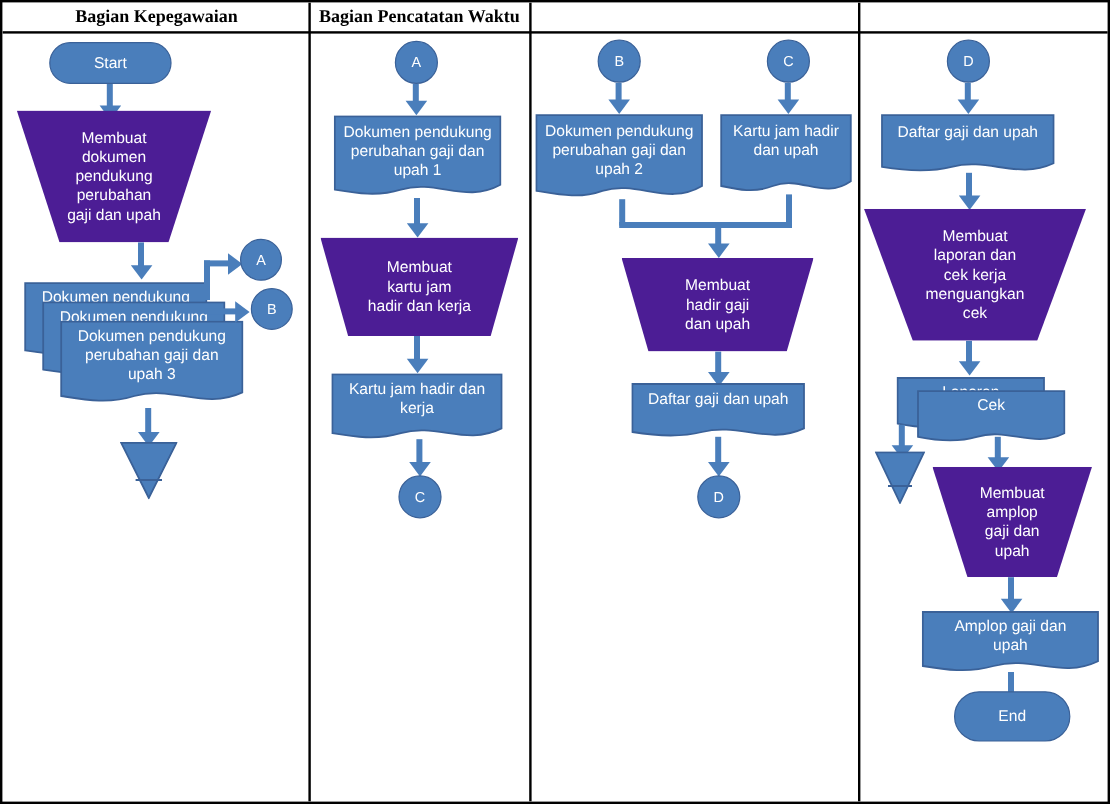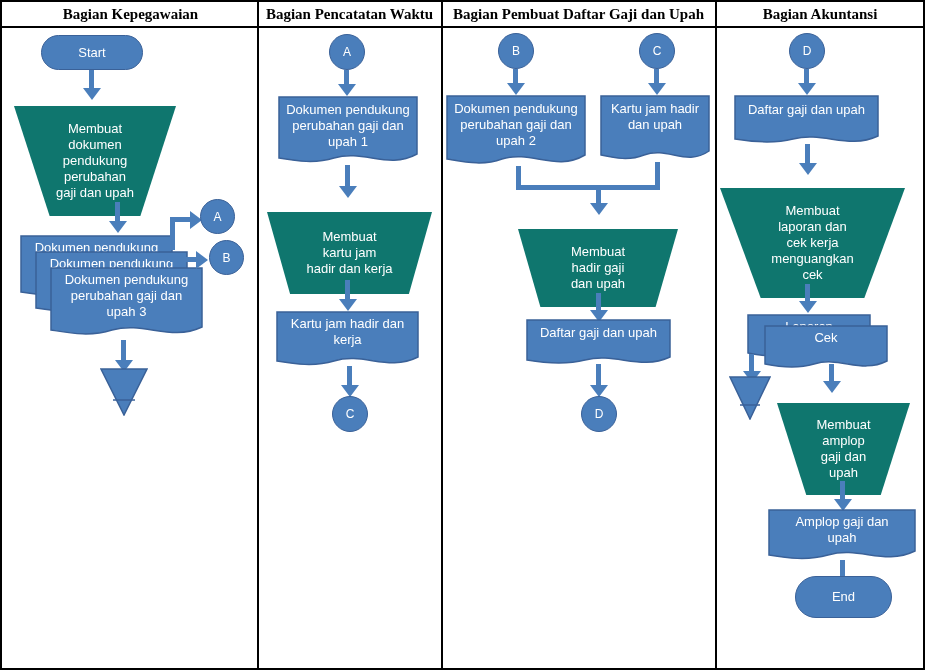--- a/index.html
+++ b/index.html
@@ -18,21 +18,21 @@
   .shape{position:absolute;box-sizing:border-box;}
   .lbl{position:absolute;left:0;top:0;width:100%;height:100%;display:flex;
        flex-direction:column;align-items:center;justify-content:center;
        color:#ffffff;font-size:13px;line-height:16px;text-align:center;
        pointer-events:none;padding:0 4px;box-sizing:border-box;}
   .lbl span{display:block;white-space:nowrap;}
 
   .term{background:#4a7ebb;border:1px solid #3a6198;border-radius:22px;}
 
   
-  .trap{background:#0f766e;margin-top:14px;}
+  .trap{background:#4c1d95;}
   .trap.inner{clip-path:polygon(0% 0%,100% 0%,86% 100%,14% 100%);}
   .trap.deep{clip-path:polygon(0% 0%,100% 0%,78% 100%,22% 100%);}
 
   
   .doc{background:transparent;}
   .doc svg{display:block;width:100%;height:100%;}
 
   .circ{background:#4a7ebb;border:1px solid #3a6198;border-radius:50%;
         display:flex;align-items:center;justify-content:center;
         color:#fff;font-size:12px;}
@@ -53,26 +53,20 @@
 
 <div id="page">
 
   <div class="hdr-row">
     <div class="hdr-cell" style="left:257px;width:181px;">
       <span>Bagian Pencatatan Waktu</span>
     </div>
     <div class="hdr-cell" style="left:2px;width:253px;">
       <span>Bagian Kepegawaian</span>
     </div>
-    <div class="hdr-cell" style="left:441px;width:271px;">
-      <span>Bagian Pembuat Daftar Gaji dan Upah</span>
-    </div>
-    <div class="hdr-cell" style="left:715px;width:206px;">
-      <span>Bagian Akuntansi</span>
-    </div>
   </div>
 
   <div class="vdiv" style="left:255px;height:666px;"></div>
   <div class="vdiv" style="left:439px;height:666px;"></div>
   <div class="vdiv" style="left:713px;height:666px;"></div>
 
   <div class="lane">
 
     <div class="shape term" style="left:39px;top:33px;width:102px;height:35px;">
       <div class="lbl">

